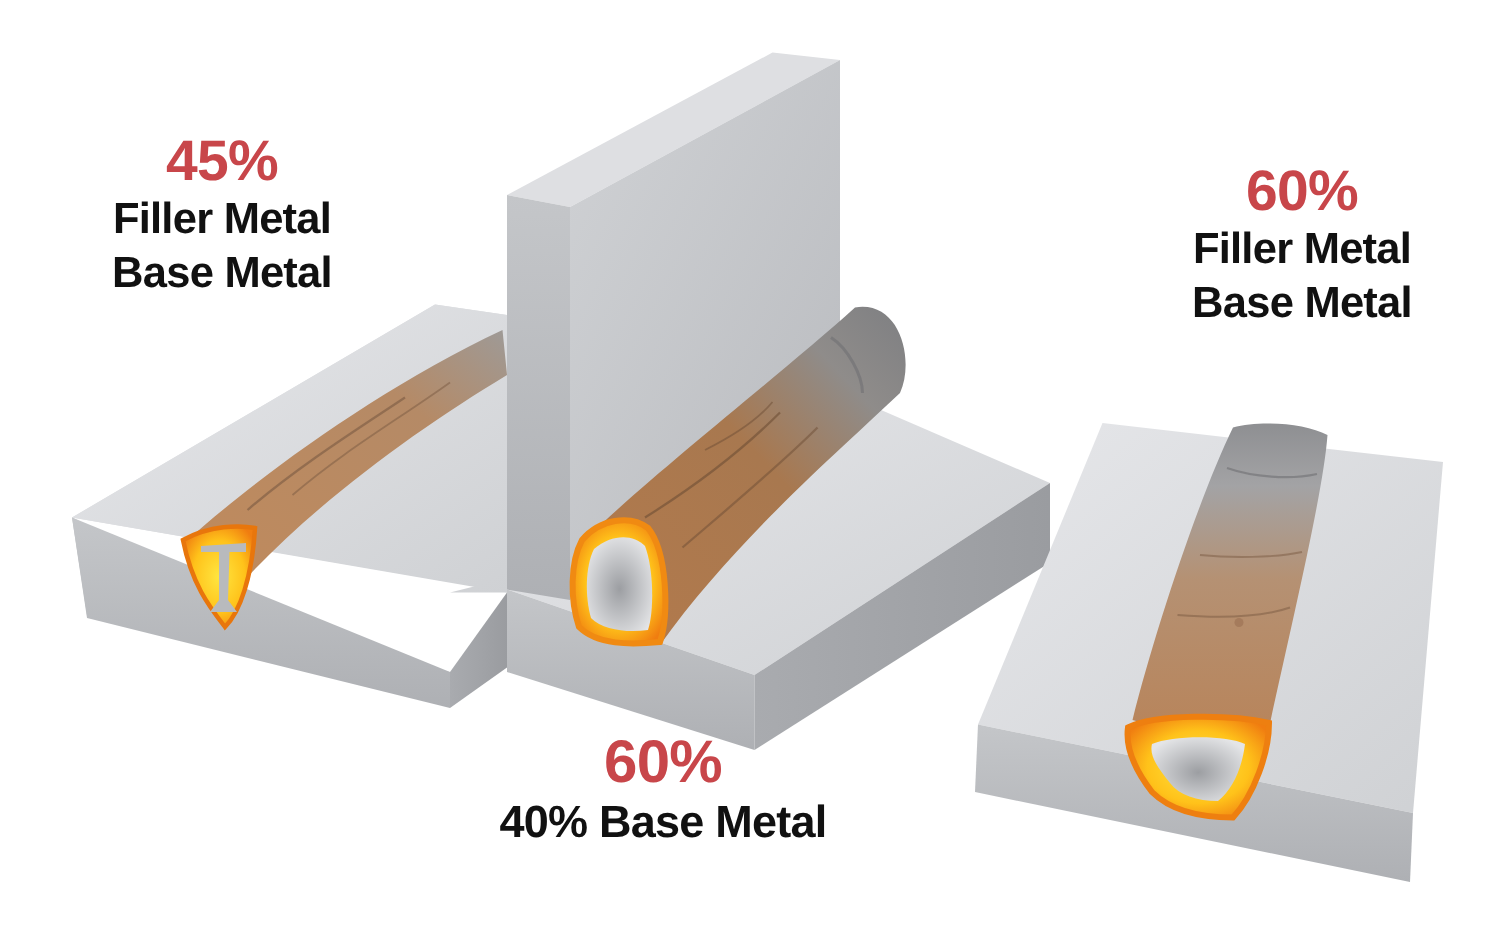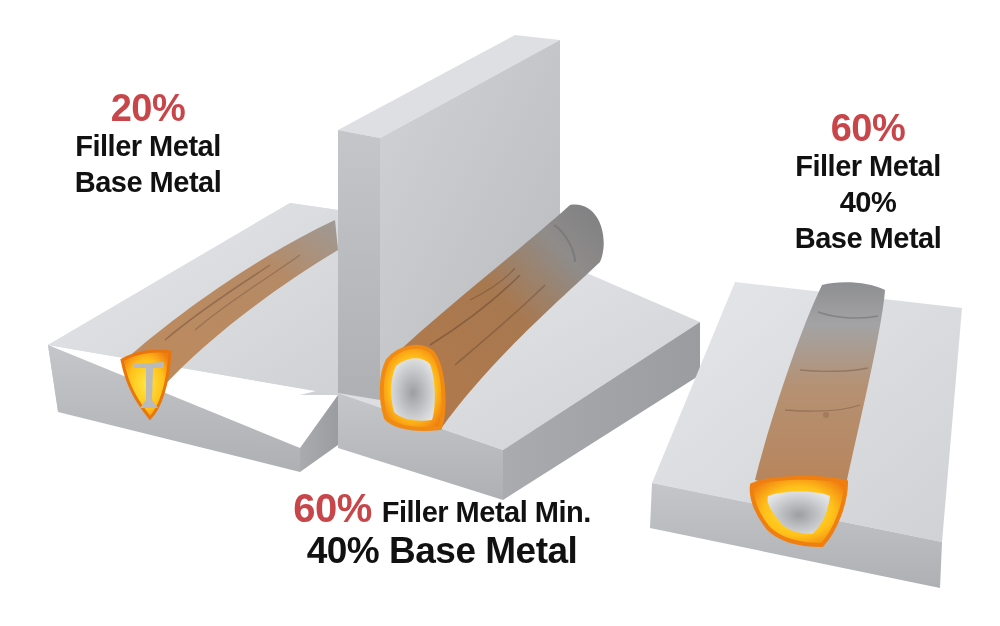--- a/index.html
+++ b/index.html
@@ -9,21 +9,21 @@
     .label { position: absolute; text-align: center; font-weight: bold; color: #111111;
              font-family: "Liberation Sans", sans-serif; letter-spacing: -0.5px; }
     .label .pct { color: #c8464a; display: block; font-size: 38px; line-height: 40px; }
     .label .line { display: block; font-size: 29px; line-height: 36px; }
     #label-left { left: 58px; top: 88px; width: 180px; }
     #label-right { left: 778px; top: 108px; width: 180px; }
     #label-center { left: 292px; top: 488px; width: 300px; }
     #label-center .row1 { display: flex; align-items: baseline; justify-content: center; gap: 10px; }
     #label-center .pct { display: inline; font-size: 40px; }
     #label-center .line { display: inline; font-size: 29px; }
-    #label-center .row2 { display: block; font-size: 37px; line-height: 38px; margin-top: 2px; }
+    #label-center .row2 { display: block; font-size: 30px; line-height: 38px; margin-top: 2px; }
   </style>
 </head>
 <body>
 
 <div class="stage">
   <svg width="1000" height="626" viewBox="0 0 1000 626">
     <defs>
       <linearGradient id="gTop" x1="0" y1="0" x2="1" y2="1">
         <stop offset="0" stop-color="#e6e7ea"></stop>
           <stop offset="1" stop-color="#cfd1d4"></stop>
@@ -117,34 +117,32 @@
       <path d="M800,370 C820,372 850,372 868,368" stroke="#7a5a42" stroke-width="1.3" fill="none" opacity="0.5"></path>
       <path d="M785,410 C810,412 840,412 860,405" stroke="#7a5a42" stroke-width="1.3" fill="none" opacity="0.5"></path>
       <circle cx="826" cy="415" r="3" fill="#9e7456" opacity="0.7"></circle>
       <path d="M752,485 C770,476 820,476 846,482 C846,502 836,530 822,545 C800,545 780,540 768,528 C758,515 750,500 752,485 Z" fill="url(#gHeat)" stroke="#ee7f10" stroke-width="4"></path>
       <path d="M768,496 C782,490 818,490 830,496 C828,512 822,526 812,534 C798,534 786,530 780,522 C772,512 766,504 768,496 Z" fill="url(#gCore)"></path>
     </g>
   </svg>
 
   
   <div class="label" id="label-left">
-    <span class="pct">20%</span>
+    <span class="pct">45%</span>
     <span class="line">Filler Metal</span>
     <span class="line">Base Metal</span>
   </div>
 
   
   <div class="label" id="label-right">
     <span class="pct">60%</span>
     <span class="line">Filler Metal</span>
-    <span class="line">40%</span>
     <span class="line">Base Metal</span>
   </div>
 
   
   <div class="label" id="label-center">
     <div class="row1">
       <span class="pct">60%</span>
-      <span class="line">Filler Metal Min.</span>
     </div>
     <span class="row2">40% Base Metal</span>
   </div>
 </div>
 
 </body></html>

